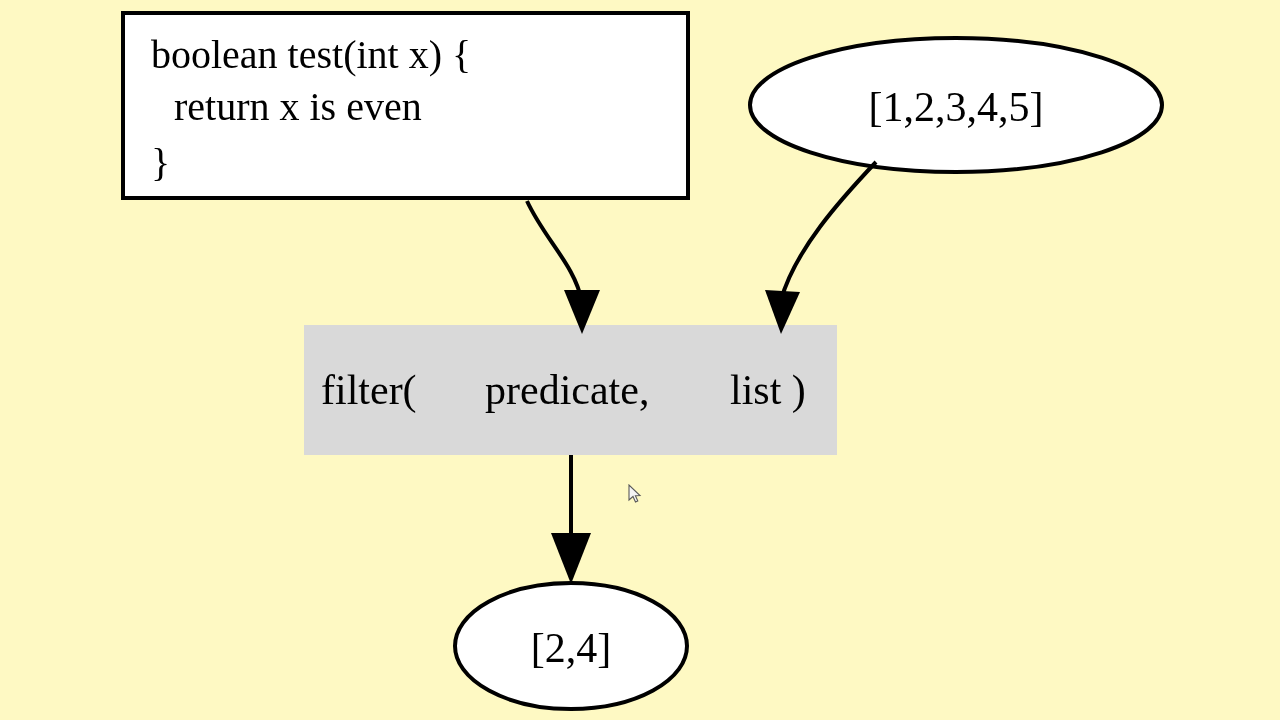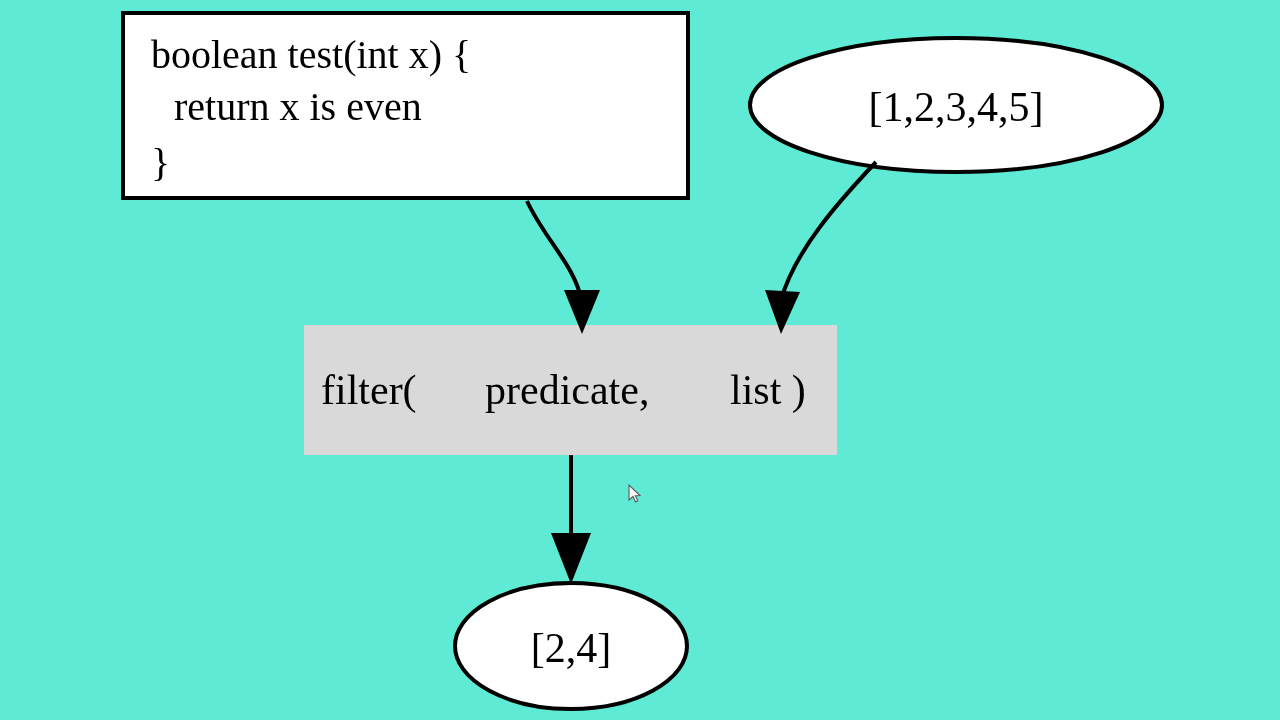--- a/index.html
+++ b/index.html
@@ -4,21 +4,21 @@
 <style>
   html, body {
     margin: 0;
     padding: 0;
     background: #ffffff;
   }
   #canvas {
     position: relative;
     width: 1280px;
     height: 720px;
-    background: #5eead4;
+    background: #fef9c3;
     overflow: hidden;
     font-family: "Liberation Serif", "DejaVu Serif", serif;
   }
   #diagram-svg {
     position: absolute;
     left: 0;
     top: 0;
     width: 1280px;
     height: 720px;
   }

